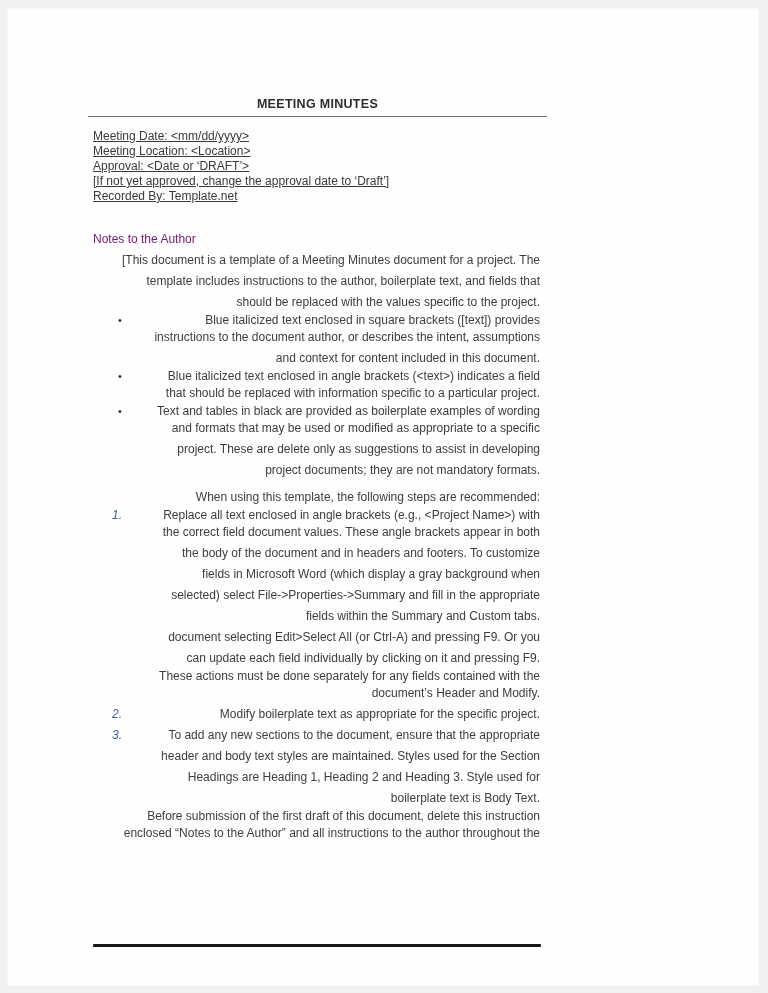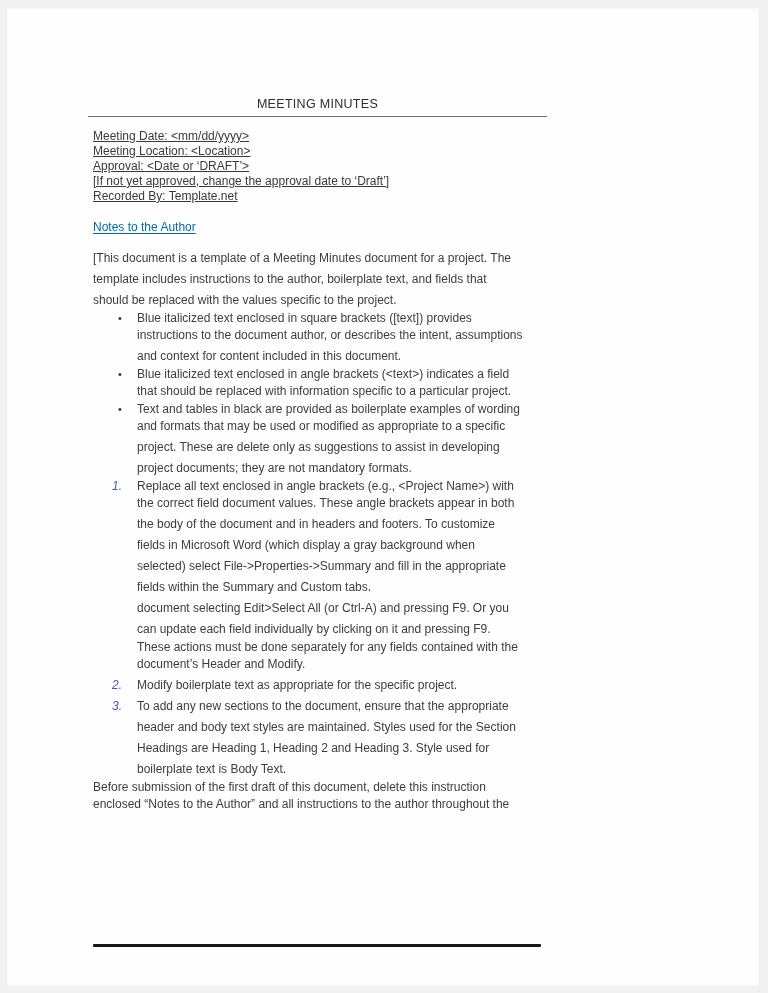--- a/index.html
+++ b/index.html
@@ -15,34 +15,34 @@
     background:#fefefe;
     box-shadow:inset 0 0 0 1px #f7f7f7;
   }
   .content{
     position:relative;
     margin:89px 0 0 86px;
     width:447px;
     color:#3d3d3d;
   }
   .title{
-    font-size:12.5px;font-weight:normal;letter-spacing:.3px;
+    font-size:12.5px;font-weight:bold;letter-spacing:.3px;
     line-height:14px;text-align:center;color:#2d2d2d;
     padding-bottom:5px;
     border-bottom:1.5px solid #6e6e6e;
     margin-left:-5px;margin-right:-7px;
   }
   .meta{margin-top:12px;font-size:12px;color:#3a3a3a;}
   .meta-line{line-height:15px;white-space:nowrap;text-decoration:underline;}
   .section-heading{
-    margin-top:16px;font-size:12px;line-height:15px;
-    color:#0369a1;text-decoration:underline;
+    margin-top:28px;font-size:12px;line-height:15px;
+    color:#701a75;
     text-underline-offset:2px;
   }
-  .lines{margin-top:13px;font-size:12px;}
+  .lines{margin-top:3px;font-size:12px;text-align:right;}
   .ln{position:relative;line-height:21px;white-space:nowrap;color:#3d3d3d;}
   .ln.tight{line-height:14px;}
   .ln.gap{margin-top:6px;}
   .ln.ind{padding-left:44px;}
   .marker{position:absolute;top:0;}
   .marker.bullet{left:25px;font-size:11px;color:#2e2e2e;}
   .marker.num{left:19px;font-style:italic;}
   .footer-rule{
     position:absolute;left:86px;top:936px;width:448px;height:3px;
     background:#161616;border-radius:1px;
@@ -72,20 +72,21 @@
         <div class="ln"><span>should be replaced with the values specific to the project.</span></div>
         <div class="ln tight ind"><span class="marker bullet">•</span><span>Blue italicized text enclosed in square brackets ([text]) provides</span></div>
         <div class="ln ind"><span>instructions to the document author, or describes the intent, assumptions</span></div>
         <div class="ln ind"><span>and context for content included in this document.</span></div>
         <div class="ln tight ind"><span class="marker bullet">•</span><span>Blue italicized text enclosed in angle brackets (&lt;text&gt;) indicates a field</span></div>
         <div class="ln ind"><span>that should be replaced with information specific to a particular project.</span></div>
         <div class="ln tight ind"><span class="marker bullet">•</span><span>Text and tables in black are provided as boilerplate examples of wording</span></div>
         <div class="ln ind"><span>and formats that may be used or modified as appropriate to a specific</span></div>
         <div class="ln ind"><span>project. These are delete only as suggestions to assist in developing</span></div>
         <div class="ln ind"><span>project documents; they are not mandatory formats.</span></div>
+        <div class="ln gap"><span>When using this template, the following steps are recommended:</span></div>
         <div class="ln tight ind"><span class="marker num" style="color: rgb(60, 95, 154);">1.</span><span>Replace all text enclosed in angle brackets (e.g., &lt;Project Name&gt;) with</span></div>
         <div class="ln ind"><span>the correct field document values. These angle brackets appear in both</span></div>
         <div class="ln ind"><span>the body of the document and in headers and footers. To customize</span></div>
         <div class="ln ind"><span>fields in Microsoft Word (which display a gray background when</span></div>
         <div class="ln ind"><span>selected) select File-&gt;Properties-&gt;Summary and fill in the appropriate</span></div>
         <div class="ln ind"><span>fields within the Summary and Custom tabs.</span></div>
         <div class="ln ind"><span>document selecting Edit&gt;Select All (or Ctrl-A) and pressing F9. Or you</span></div>
         <div class="ln ind"><span>can update each field individually by clicking on it and pressing F9.</span></div>
         <div class="ln tight ind"><span>These actions must be done separately for any fields contained with the</span></div>
         <div class="ln ind"><span>document’s Header and Modify.</span></div>

